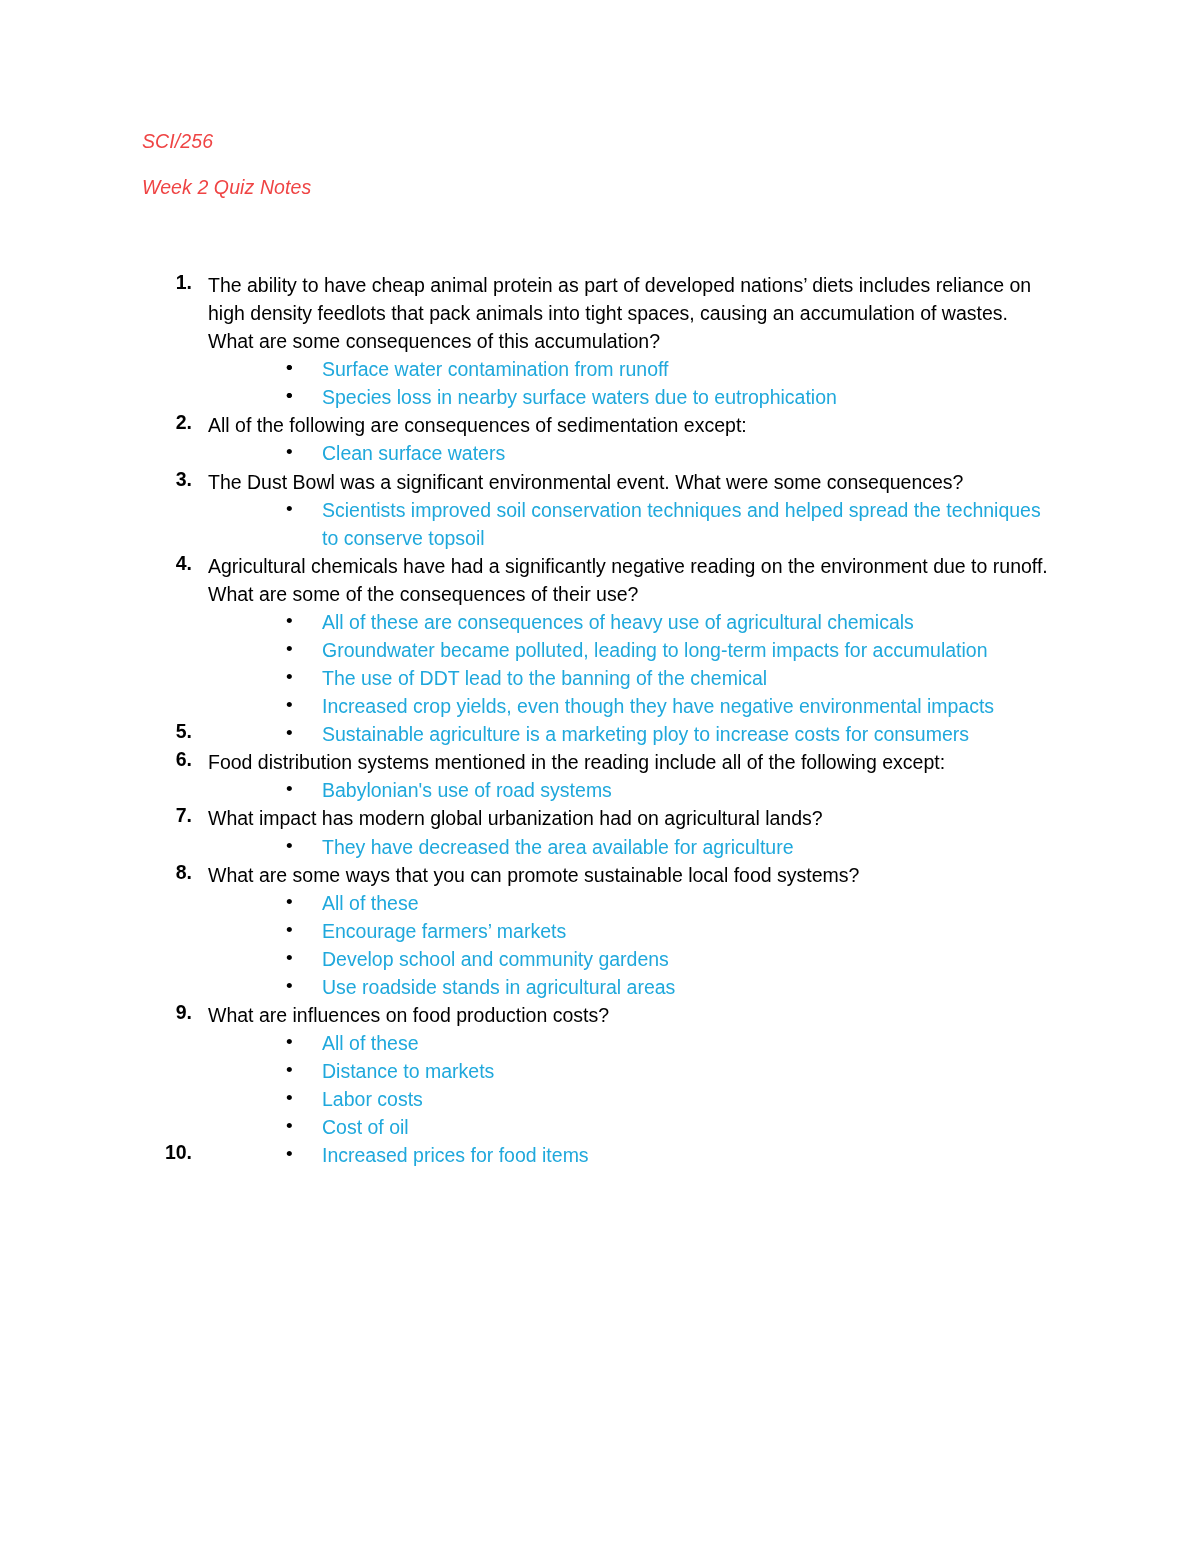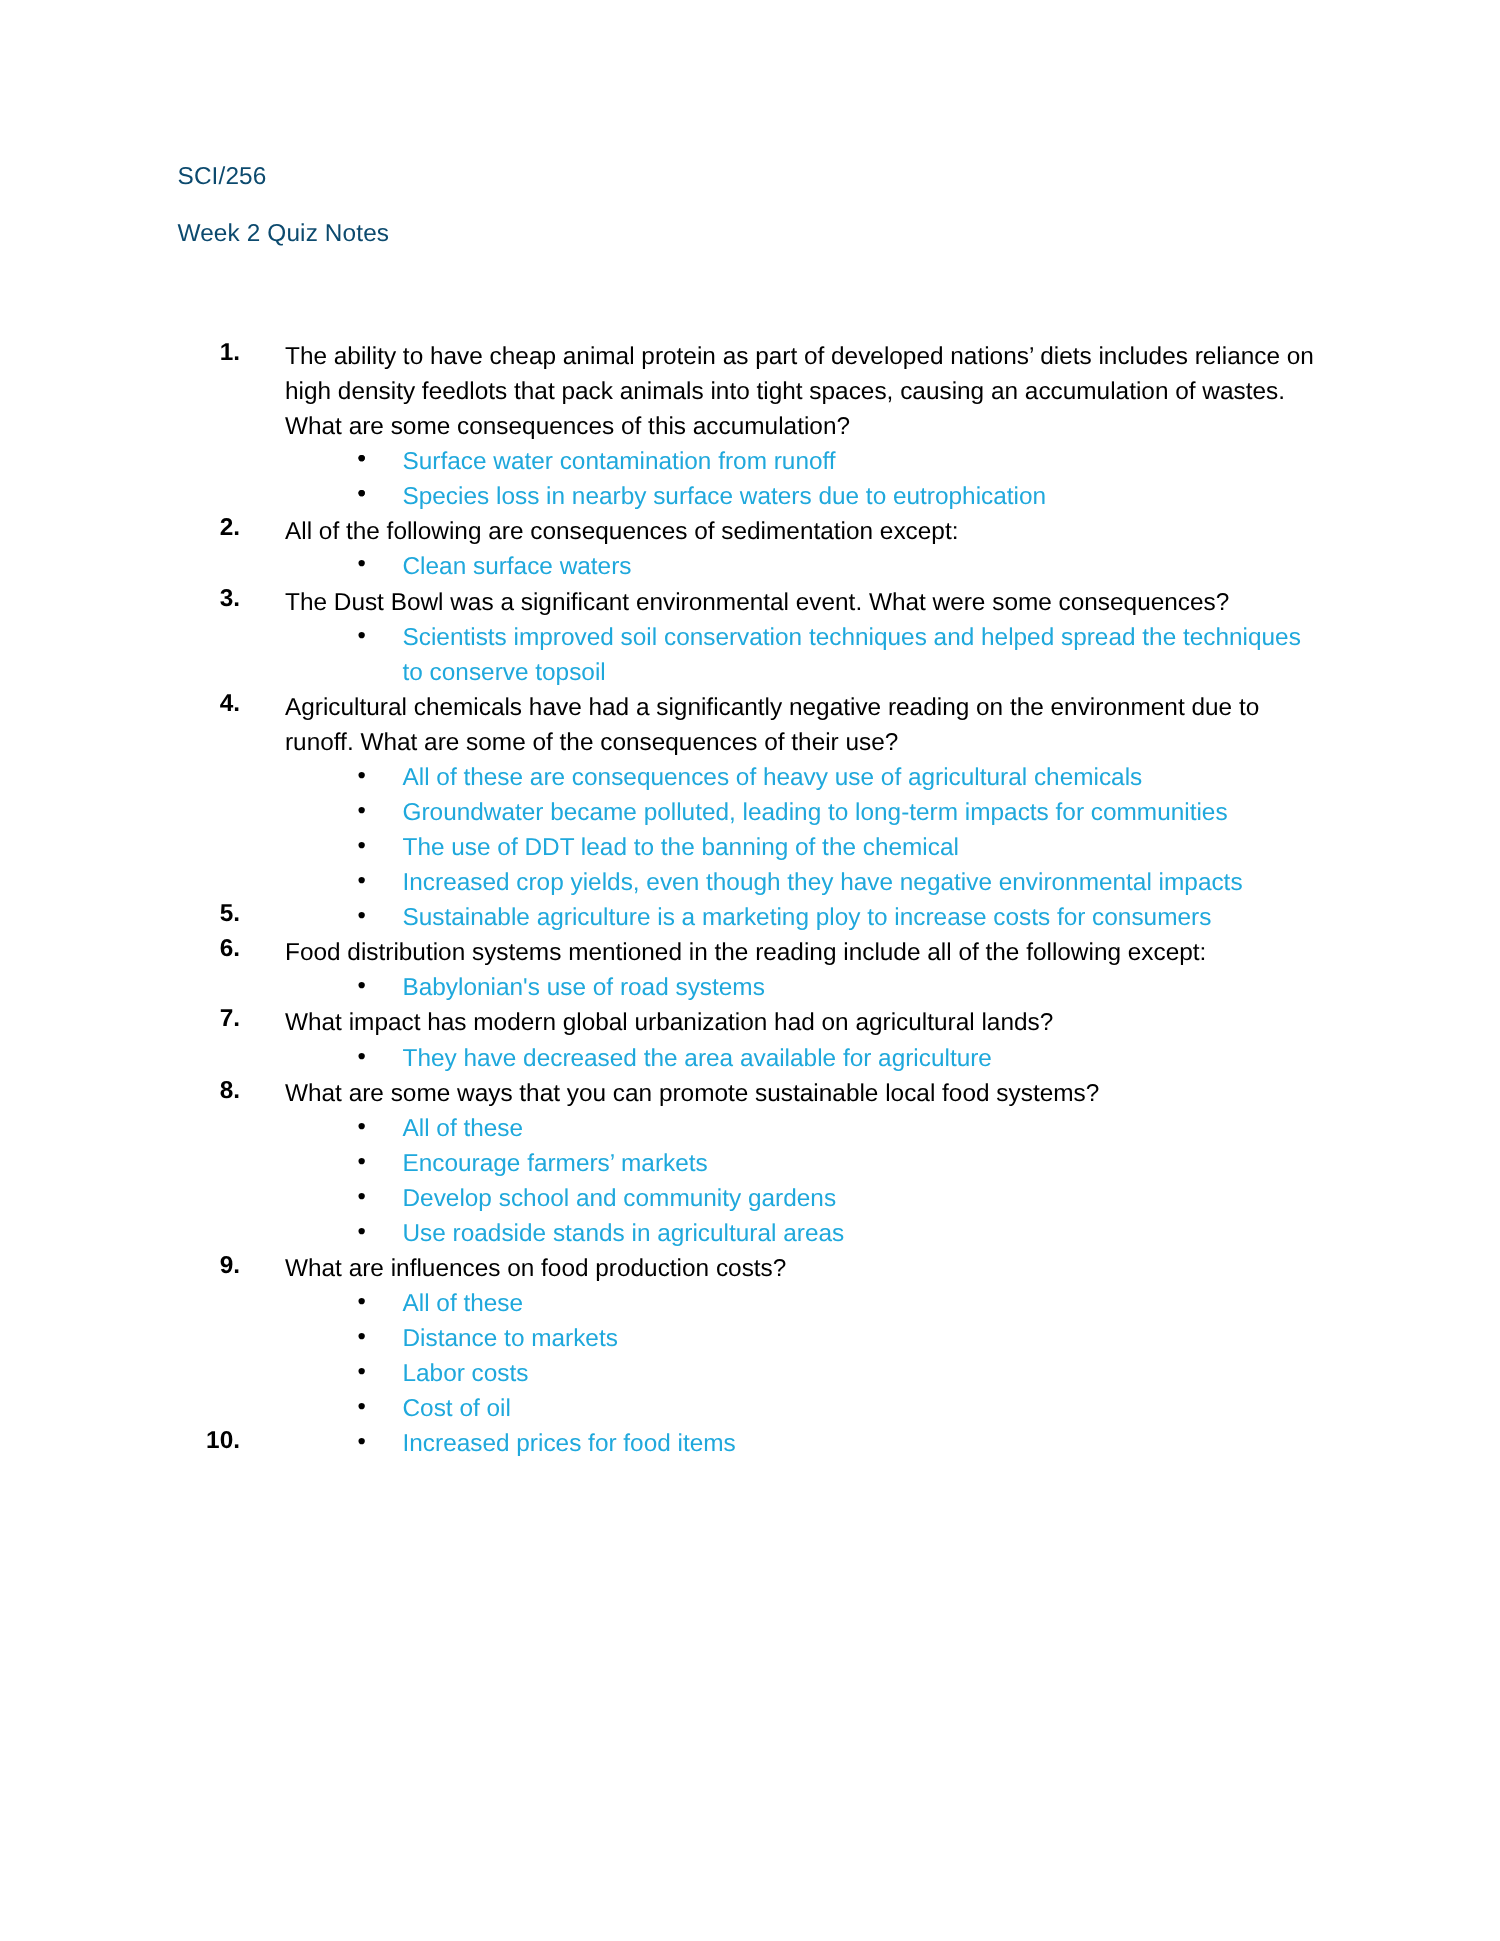--- a/index.html
+++ b/index.html
@@ -18,21 +18,22 @@
     width: 1200px;
     height: 1553px;
     background: #ffffff;
     box-sizing: border-box;
     padding: 132px 145px 0 142px;
   }
   .doc-header {
     font-family: "Liberation Sans", sans-serif;
     font-size: 19.5px;
     line-height: 1.0;
-    color: #0c4a6e;
+    color: #ef4444;
+    font-style: italic;
   }
   .doc-header .line {
     margin-bottom: 26px;
     letter-spacing: 0.1px;
   }
   .spacer {
     height: 48px;
   }
   ol.qlist {
     list-style: none;
@@ -55,21 +56,20 @@
     font-family: "Liberation Sans", sans-serif;
     font-size: 19.5px;
     font-weight: bold;
     color: #000000;
   }
   .qtext {
     font-family: "Liberation Sans", sans-serif;
     font-size: 19.5px;
     line-height: 1.44;
     color: #000000;
-    margin-left: 20px;
   }
   ul.answers {
     list-style: none;
     margin: 0;
     padding: 0 0 0 78px;
   }
   ul.answers > li {
     position: relative;
     padding-left: 36px;
     font-family: "Liberation Sans", sans-serif;
@@ -121,21 +121,21 @@
         <div class="qtext">The Dust Bowl was a significant environmental event. What were some consequences?</div>
         <ul class="answers">
           <li><span class="bullet">•</span><span>Scientists improved soil conservation techniques and helped spread the techniques to conserve topsoil</span></li>
         </ul>
       </li>
       <li>
         <span class="qnum">4.</span>
         <div class="qtext">Agricultural chemicals have had a significantly negative reading on the environment due to runoff. What are some of the consequences of their use?</div>
         <ul class="answers">
           <li><span class="bullet">•</span><span>All of these are consequences of heavy use of agricultural chemicals</span></li>
-          <li><span class="bullet">•</span><span>Groundwater became polluted, leading to long-term impacts for communities</span></li>
+          <li><span class="bullet">•</span><span>Groundwater became polluted, leading to long-term impacts for accumulation</span></li>
           <li><span class="bullet">•</span><span>The use of DDT lead to the banning of the chemical</span></li>
           <li><span class="bullet">•</span><span>Increased crop yields, even though they have negative environmental impacts</span></li>
         </ul>
       </li>
       <li>
         <span class="qnum">5.</span>
         <ul class="answers">
           <li><span class="bullet">•</span><span>Sustainable agriculture is a marketing ploy to increase costs for consumers</span></li>
         </ul>
       </li>

